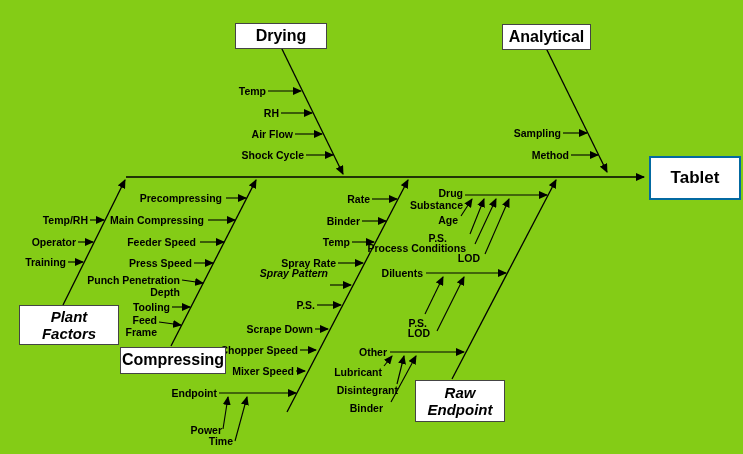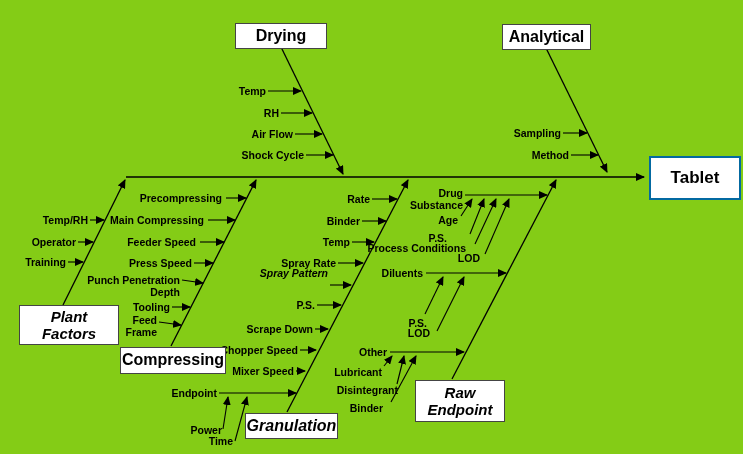--- a/index.html
+++ b/index.html
@@ -134,23 +134,20 @@
 
   <div class="box two" style="left:19px;top:305px;width:98px;height:38px;">
     <span>Plant</span>
     <span>Factors</span>
   </div>
 
   <div class="box big" style="left:120px;top:347px;width:104px;height:25px;justify-content:center;">
     <span>Compressing</span>
   </div>
 
-  <div class="box two" style="left:245px;top:413px;width:91px;height:24px;font-size:16px;">
-    <span>Granulation</span>
-  </div>
 
   <div class="box two" style="left:415px;top:380px;width:88px;height:40px;">
     <span>Raw</span>
     <span>Endpoint</span>
   </div>
 
   <div class="lbl r" style="right:477px;top:85px;">Temp</div>
   <div class="lbl r" style="right:464px;top:107px;">RH</div>
   <div class="lbl r" style="right:450px;top:128px;">Air Flow</div>
   <div class="lbl r" style="right:439px;top:149px;">Shock Cycle</div>

